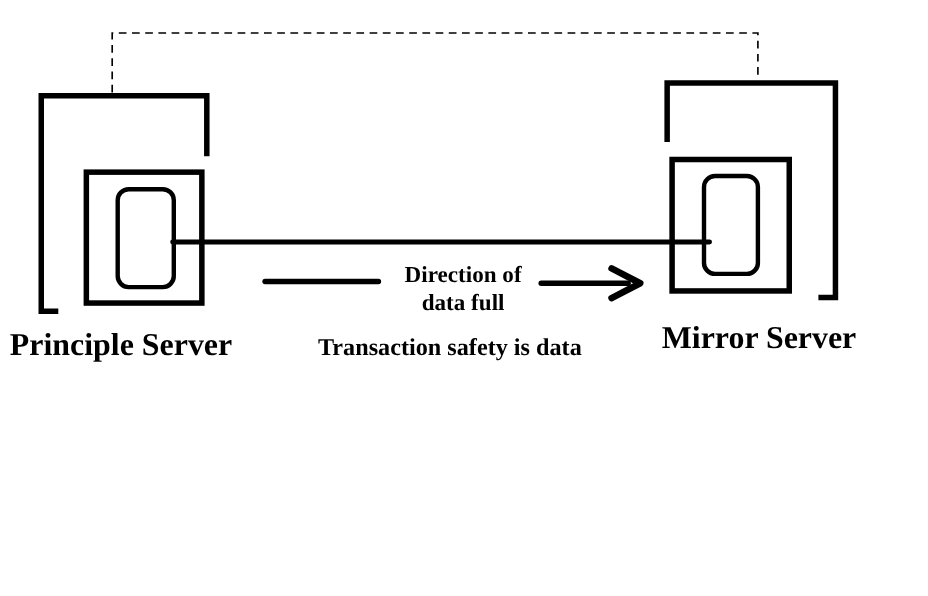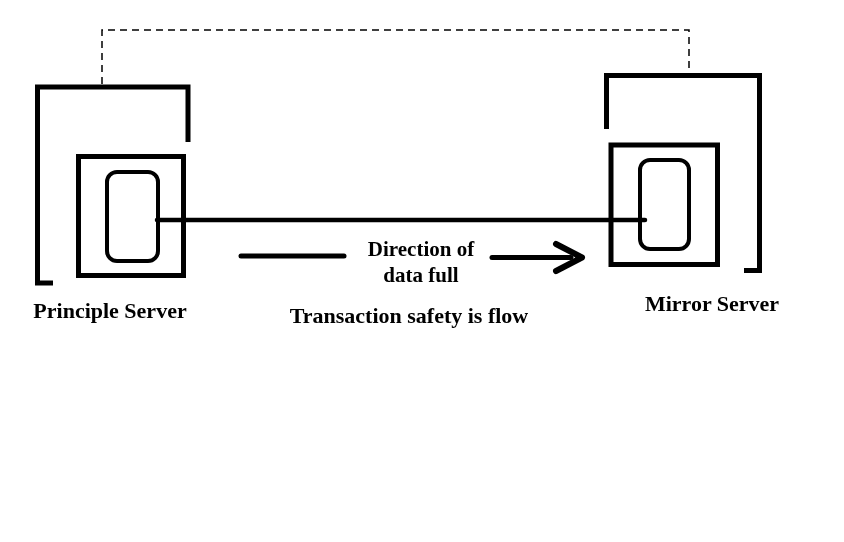--- a/index.html
+++ b/index.html
@@ -27,32 +27,32 @@
   }
   .label {
     position: absolute;
     font-weight: bold;
     color: var(--stroke);
     white-space: nowrap;
     line-height: 1;
     transform: translateX(-50%);
     text-align: center;
   }
-  .label-node { font-size: 22px; }
+  .label-node { font-size: 29px; }
   .label-direction {
     font-size: 21px;
     line-height: 26px;
     top: 236px; left: 421px;
   }
   .label-safety {
     font-size: 22px;
     top: 305px; left: 409px;
   }
   .label-principle { top: 300px; left: 110px; }
-  .label-mirror   { top: 293px; left: 712px; }
+  .label-mirror   { top: 293px; left: 690px; }
 </style>
 </head>
 <body>
 
 <div class="canvas">
 
   <svg class="shapes" viewBox="0 0 844 542" fill="none" stroke="currentColor">
 
     <polyline points="102,84 102,30 689,30 689,72" stroke-width="1.5" stroke-dasharray="7 5"></polyline>
 
@@ -74,19 +74,19 @@
 
     <line x1="492" y1="257.5" x2="571" y2="257.5" stroke-width="5" stroke-linecap="round"></line>
     <path d="M 556 244 L 582 257.5 L 556 271" stroke-width="6" stroke-linecap="round" stroke-linejoin="round"></path>
   </svg>
 
   <div class="label label-direction">
     <div>Direction of</div>
     <div>data full</div>
   </div>
 
-  <div class="label label-safety">Transaction safety is flow</div>
+  <div class="label label-safety">Transaction safety is data</div>
 
   <div class="label label-node label-principle">Principle Server</div>
 
   <div class="label label-node label-mirror">Mirror Server</div>
 
 </div>
 
 </body></html>

